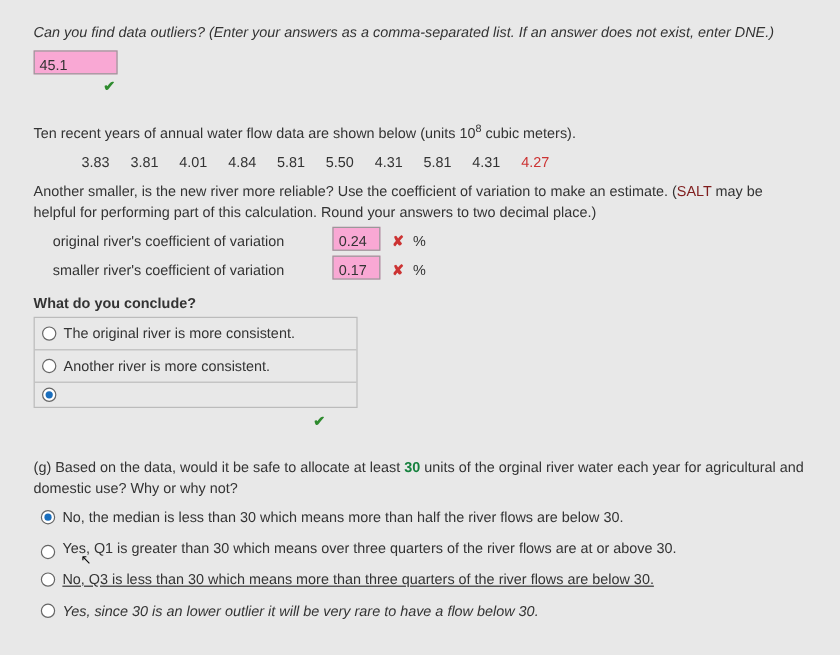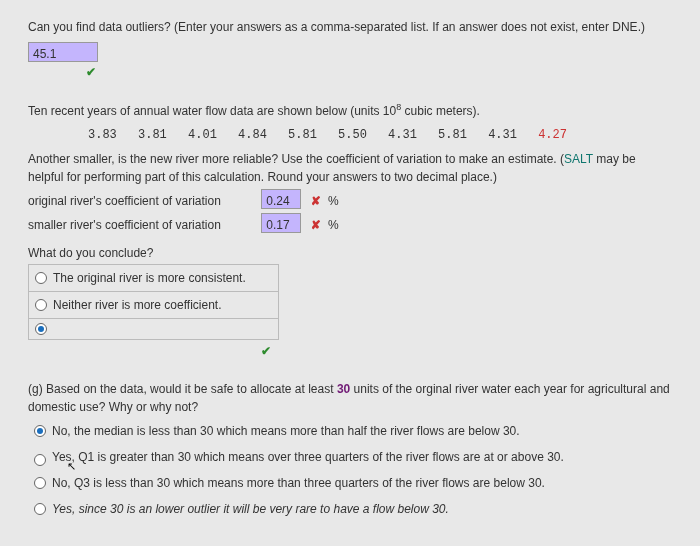--- a/index.html
+++ b/index.html
@@ -12,54 +12,54 @@
       height: 546px;
       overflow: hidden;
       position: relative;
     }
     .page {
       background: #e8e8e8;
       padding: 18px 28px;
       min-height: 546px;
       line-height: 1.5;
     }
-    .q-text { margin-bottom: 6px; }
+    .q-text { margin-bottom: 6px; font-style: italic; }
     .input-box {
       border: 1px solid #999;
-      background: #c4b5fd;
+      background: #f9a8d4;
       padding: 2px 4px;
       display: inline-block;
       min-width: 70px;
       height: 20px;
       font-size: 12px;
     }
     .input-box.narrow { min-width: 40px; }
     .check-icon { color: #2e8b2e; font-weight: bold; margin-left: 8px; }
     .x-icon { color: #c33; font-weight: bold; margin-left: 6px; margin-right: 4px; }
     .section { margin-top: 20px; }
-    .data-list { margin: 6px 0 6px 60px; word-spacing: 14px; font-family: Liberation Mono, monospace; }
+    .data-list { margin: 6px 0 6px 40px; word-spacing: 14px; }
     .red-val { color: #c33; }
-    .link { color: #0f766e; cursor: pointer; }
-    .cv-row { margin: 3px 0; }
+    .link { color: #7f1d1d; cursor: pointer; }
+    .cv-row { margin: 3px 16px; }
     .cv-label { display: inline-block; width: 230px; }
     .radio-group { border: 1px solid #bbb; margin-top: 2px; }
     .radio-row { border-bottom: 1px solid #bbb; padding: 4px 6px; display: flex; align-items: center; gap: 6px; }
     .radio-row:last-child { border-bottom: none; }
     .radio-outer {
       width: 12px; height: 12px; border: 1px solid #666; border-radius: 50%;
       display: inline-flex; align-items: center; justify-content: center;
       background: #fff; flex-shrink: 0;
     }
     .radio-inner {
       width: 6px; height: 6px; border-radius: 50%; background: #1a6ebd;
     }
     .check-below { text-align: right; padding-right: 12px; margin-top: 2px; }
     .sup { vertical-align: super; font-size: 9px; }
     .cursor-arrow { position: absolute; left: 67px; top: 460px; font-size: 11px; color: #000; }
-    .red-num { color: #701a75; font-weight: bold; }
+    .red-num { color: #15803d; font-weight: bold; }
   </style>
 </head>
 <body>
 
 <div class="page">
 
   <div class="q-text">Can you find data outliers? (Enter your answers as a comma-separated list. If an answer does not exist, enter DNE.)</div>
   <div>
     <span class="input-box">45.1</span>
   </div>
@@ -92,29 +92,29 @@
       <span class="x-icon">✘</span>
       <span>%</span>
     </div>
     <div class="cv-row">
       <span class="cv-label">smaller river's coefficient of variation</span>
       <span class="input-box narrow">0.17</span>
       <span class="x-icon">✘</span>
       <span>%</span>
     </div>
 
-    <div style="margin-top:10px;">What do you conclude?</div>
-    <div class="radio-group" style="width:251px;">
+    <div style="margin-top:10px;font-weight:bold;">What do you conclude?</div>
+    <div class="radio-group" style="width:270px;">
       <div class="radio-row">
         <span class="radio-outer"></span>
         <span>The original river is more consistent.</span>
       </div>
       <div class="radio-row">
         <span class="radio-outer"></span>
-        <span>Neither river is more coefficient.</span>
+        <span>Another river is more consistent.</span>
       </div>
       <div class="radio-row">
         <span class="radio-outer">
             <span class="radio-inner"></span>
           </span>
       </div>
     </div>
     <div class="check-below" style="width:255px;">
       <span class="check-icon">✔</span>
     </div>
@@ -129,21 +129,21 @@
       <div class="radio-row" style="border:none;">
         <span class="radio-outer">
             <span class="radio-inner"></span>
           </span>
         <span>No, the median is less than 30 which means more than half the river flows are below 30.</span>
       </div>
       <div class="radio-row" style="border:none;align-items:flex-end;">
         <span class="radio-outer"></span>
         <span>Yes, Q1 is greater than 30 which means over three quarters of the river flows are at or above 30.</span>
       </div>
-      <div class="radio-row" style="border:none;">
+      <div class="radio-row" style="border:none;text-decoration:underline;">
         <span class="radio-outer"></span>
         <span>No, Q3 is less than 30 which means more than three quarters of the river flows are below 30.</span>
       </div>
       <div class="radio-row" style="border:none;font-style:italic;">
         <span class="radio-outer"></span>
         <span>Yes, since 30 is an lower outlier it will be very rare to have a flow below 30.</span>
       </div>
 
     </div>
   </div>

